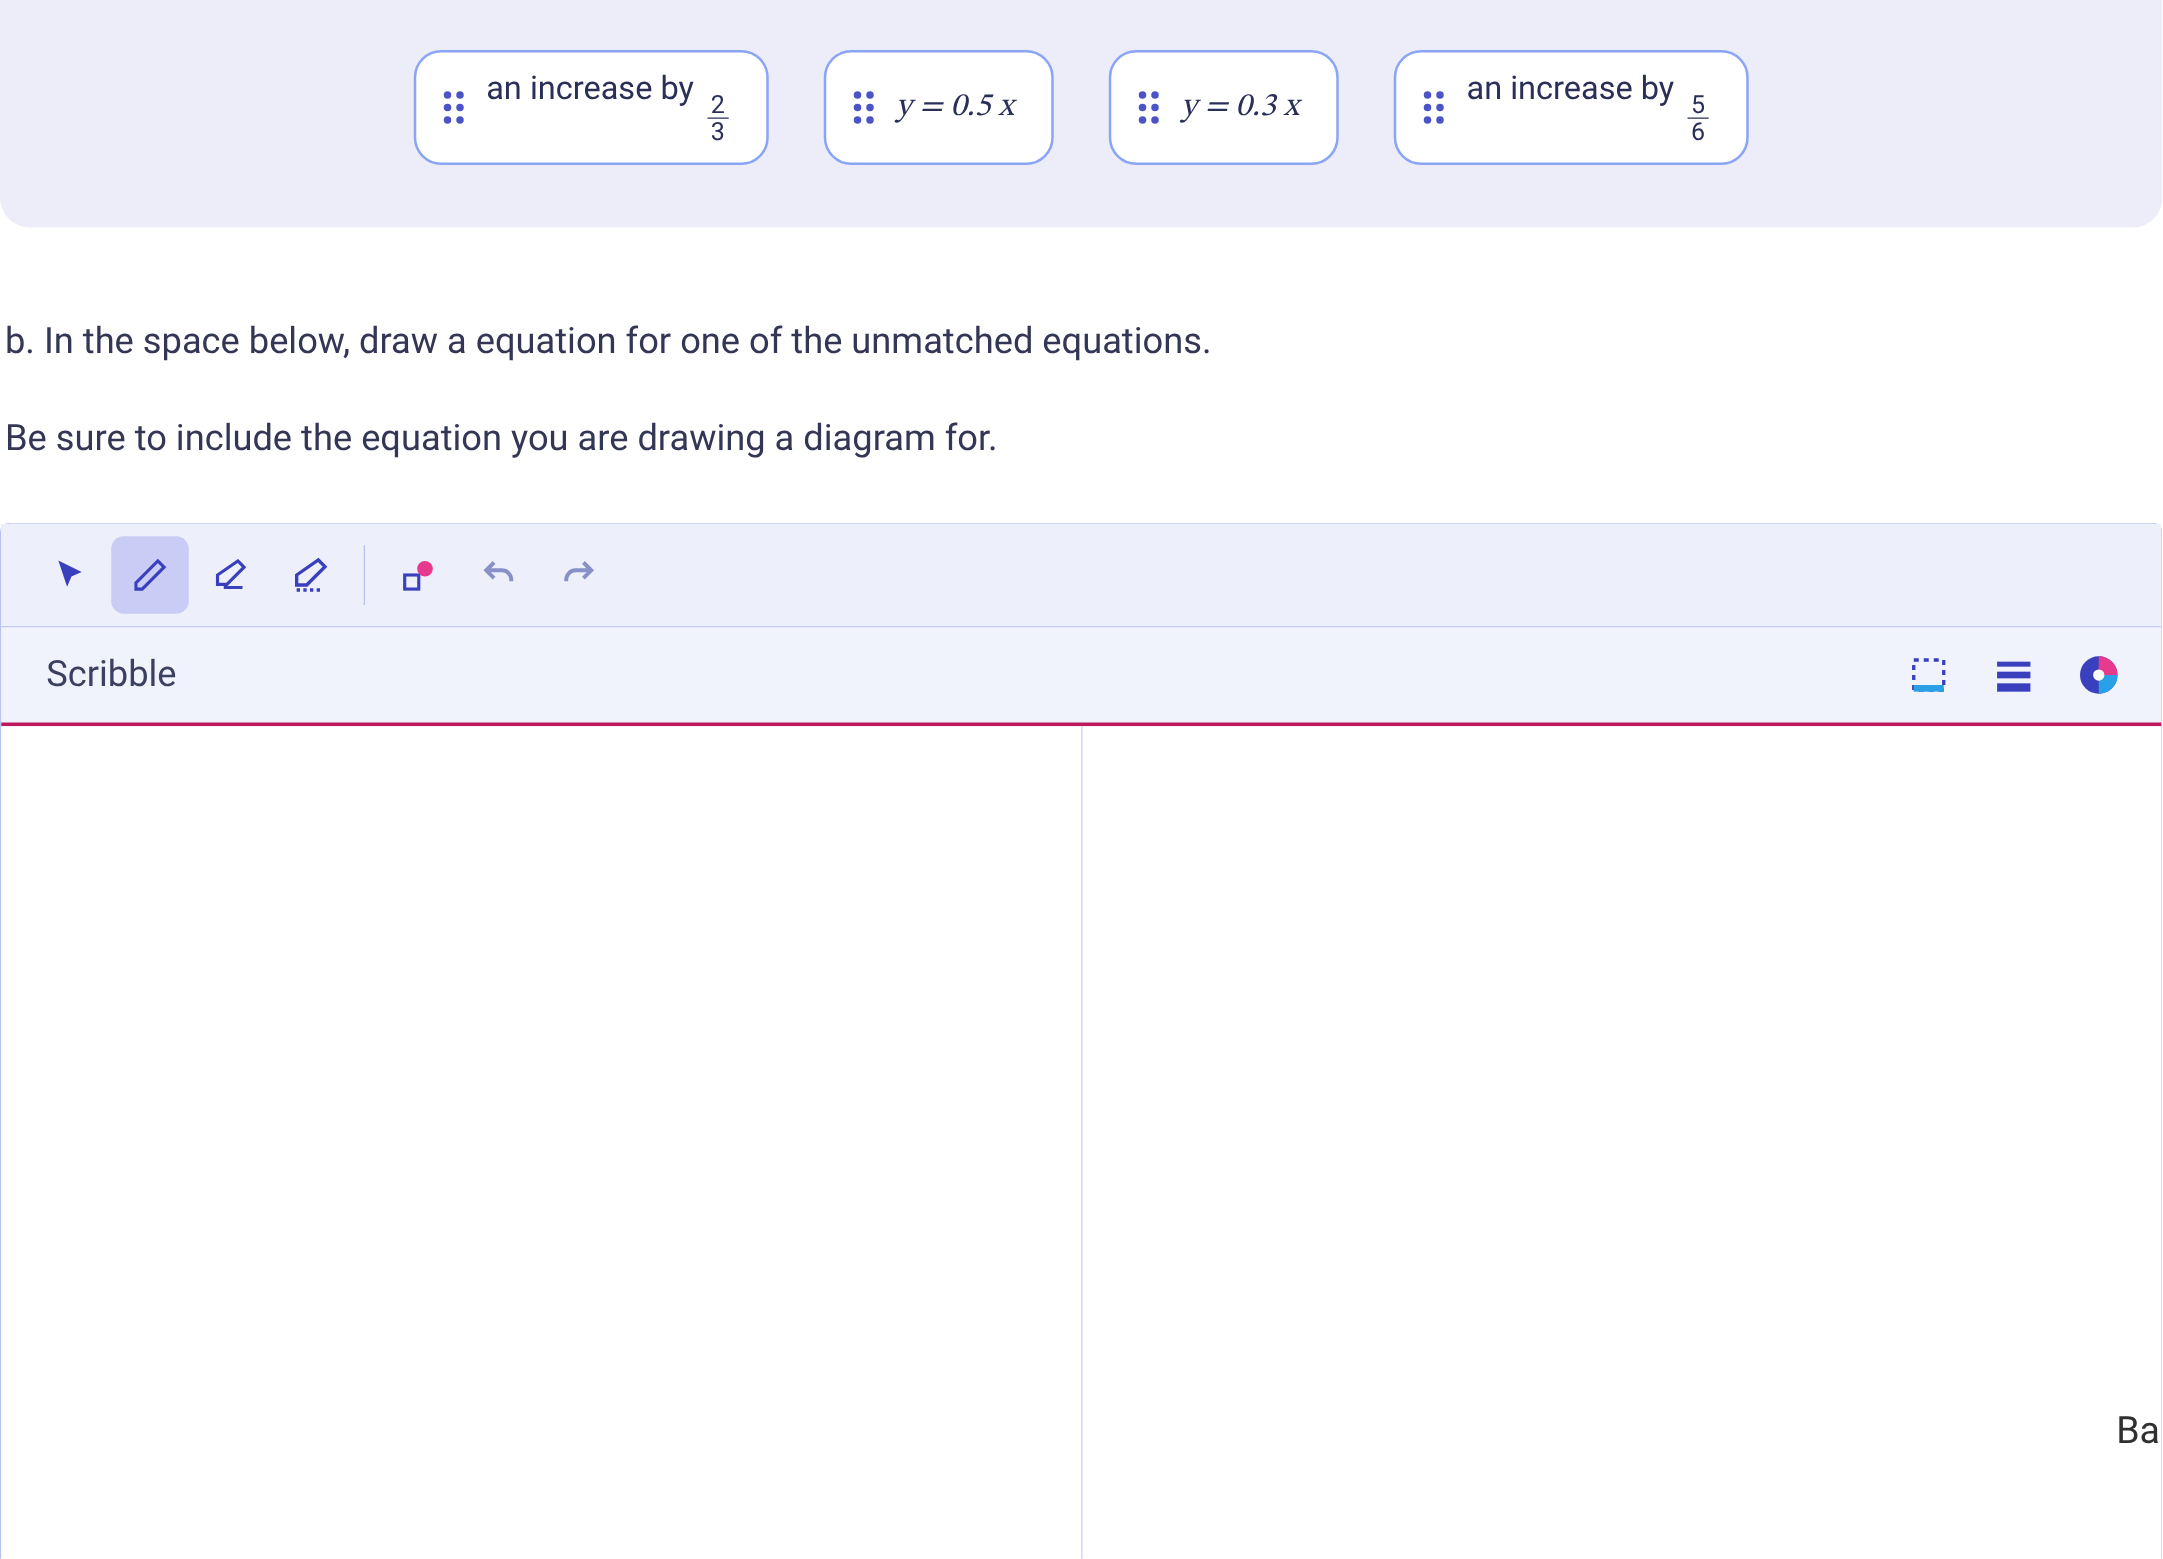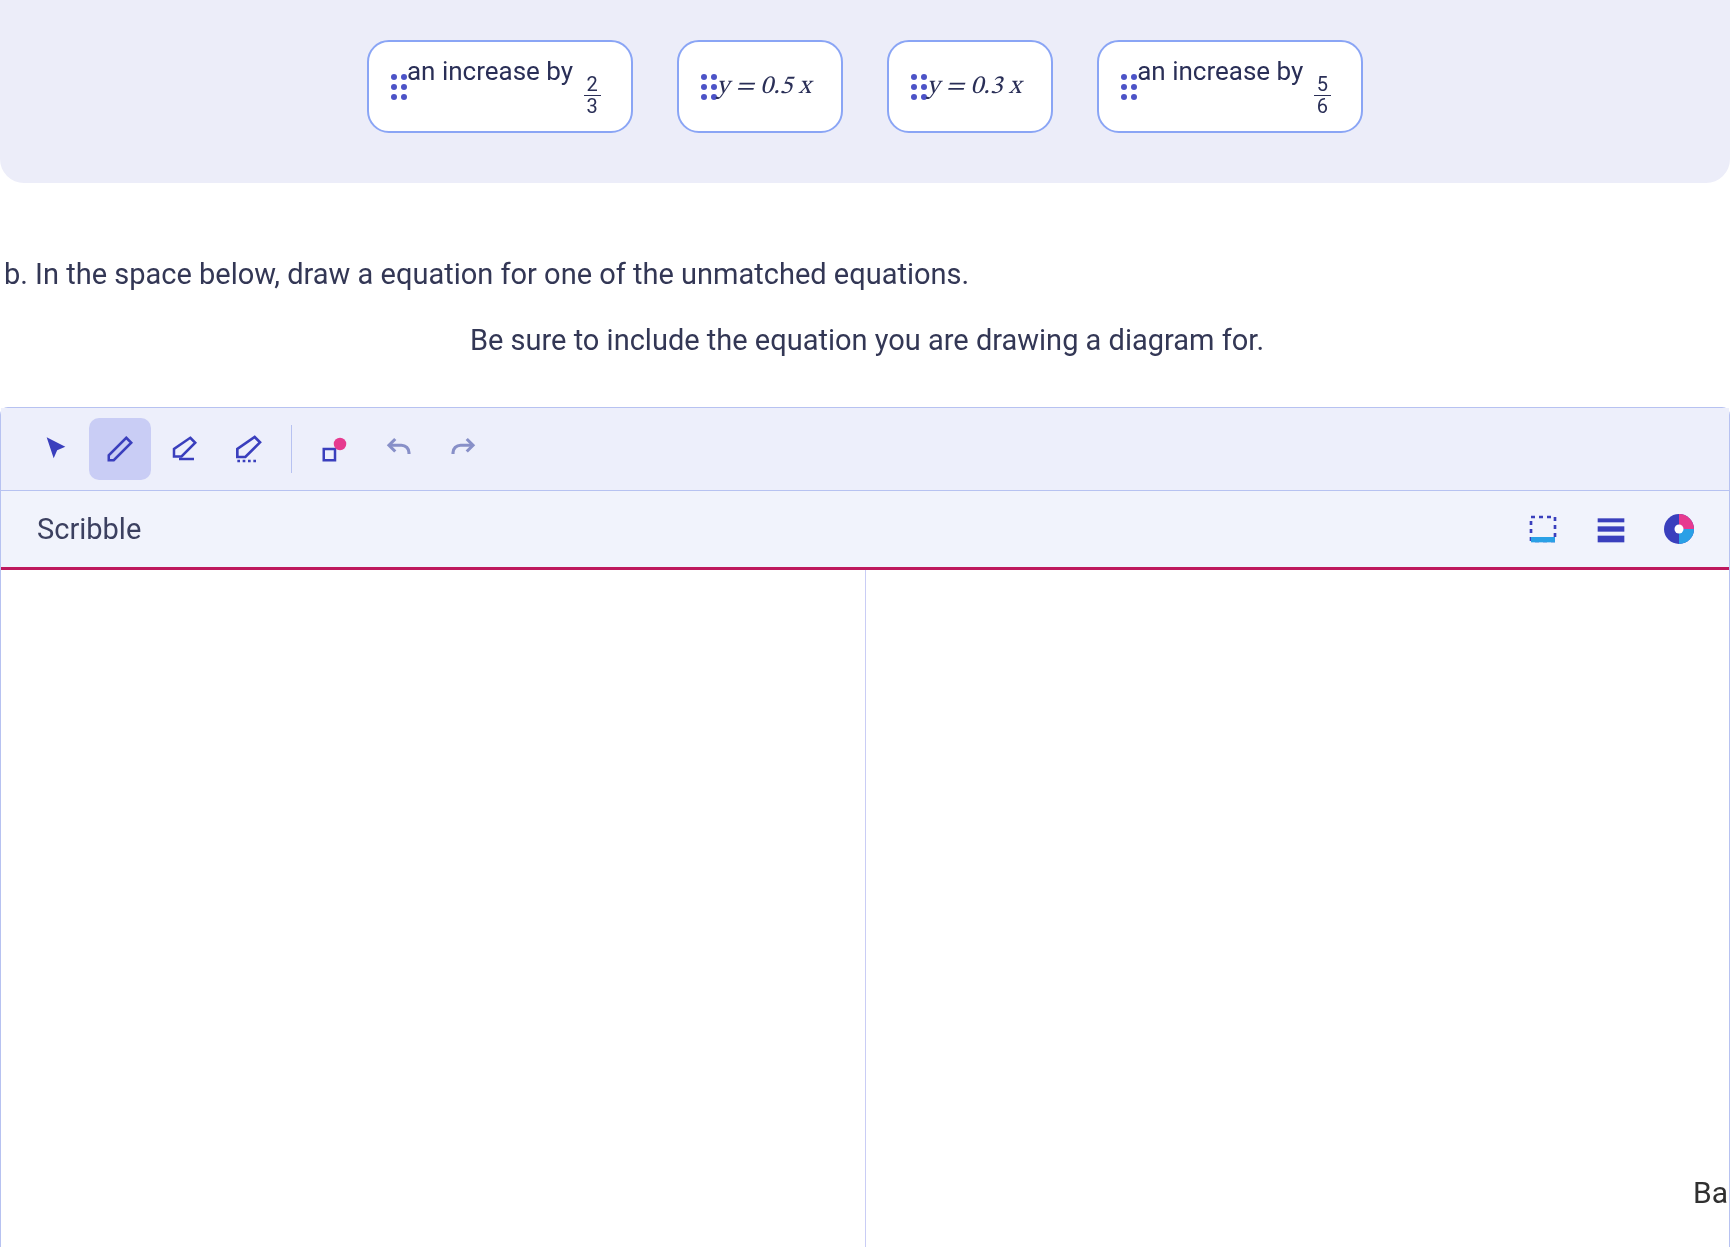--- a/index.html
+++ b/index.html
@@ -18,20 +18,21 @@
     justify-content: center;
     gap: 44px;
   }
   .chip {
     background: #ffffff;
     border: 2px solid #8aa5f5;
     border-radius: 22px;
     padding: 14px 30px 14px 22px;
     display: flex;
     align-items: center;
+    gap: 18px;
     font-size: 26px;
     color: #2a2f57;
     cursor: grab;
   }
   .drag-handle {
     color: #4c53c7;
     display: grid;
     grid-template-columns: repeat(2, 6px);
     grid-template-rows: repeat(3, 6px);
     gap: 4px;
@@ -105,21 +106,21 @@
   .canvas-split {
     display: flex;
     height: 720px;
     background: #fff;
   }
   .canvas-left { flex: 1; border-right: 1px solid #c9cdf5; }
   .canvas-right { flex: 1; }
   .ba-label {
     position: absolute;
     right: 0;
-    top: 1175px;
+    top: 1127px;
     font-size: 30px;
     color: #303030;
     padding-right: 2px;
   }
 </style>
 </head>
 <body>
 
 <div class="top-bar">
 
@@ -177,21 +178,21 @@
       <span>an increase by </span><span class="frac">
           <span class="num">5</span>
           <span class="den">6</span>
         </span>
     </span>
   </div>
 </div>
 
 <div class="question">
   <p>b. In the space below, draw a equation for one of the unmatched equations.</p>
-  <p style="margin-top:18px;text-align:center;">Be sure to include the equation you are drawing a diagram for.</p>
+  <p style="margin-top:30px;">Be sure to include the equation you are drawing a diagram for.</p>
 </div>
 
 <div class="drawing-area">
 
   <div class="toolbar-row">
     <div class="tool-btn">
       <svg width="28" height="28" viewBox="0 0 24 24" fill="currentColor">
           <path d="M4 2l6 18 3-7 7-3L4 2z"></path>
         </svg>
     </div>

